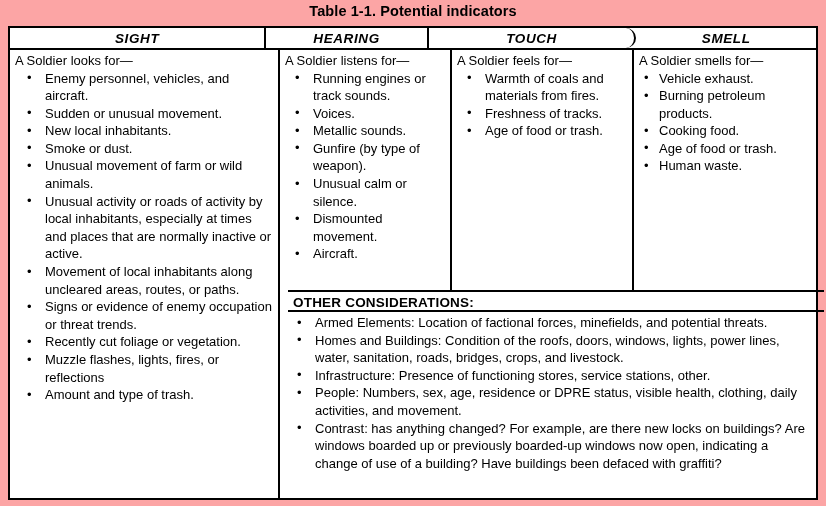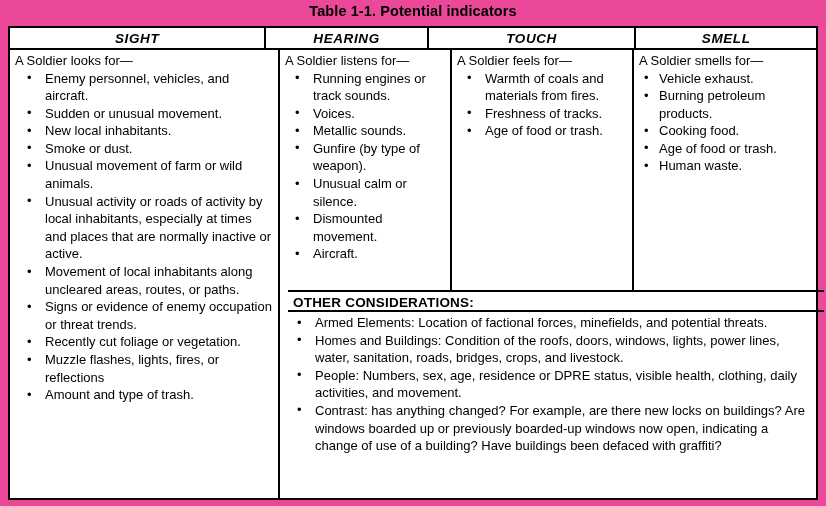--- a/index.html
+++ b/index.html
@@ -12,21 +12,21 @@
     height: 506px;
     font-family: "Liberation Sans", sans-serif;
     color: #000000;
     overflow: hidden;
   }
 
   .page {
     position: relative;
     width: 826px;
     height: 506px;
-    background: #ec4899;
+    background: #fca5a5;
   }
 
   
   .table-caption {
     position: absolute;
     left: 0;
     top: 1px;
     width: 826px;
     text-align: center;
     font-size: 14.5px;
@@ -64,21 +64,21 @@
     font-style: italic;
     letter-spacing: 0.6px;
     border-right: 2px solid #000000;
     height: 100%;
   }
   .hdr-cell:last-child { border-right: none; }
 
   
   .col-sight   { width: 268px; }
   .col-hearing { width: 170px; }
-  .col-touch   { width: 217px; }
+  .col-touch   { width: 217px; border-radius: 10px; }
   .col-smell   { width: 188px; }
 
   
   .grid {
     position: relative;
     width: 100%;
     height: 450px;
   }
 
   .cell-abs {
@@ -223,20 +223,21 @@
           <li>Human waste.</li>
         </ul>
       </div>
 
       <div class="oc-header" style="left:278px; top:240px; width:536px; height:22px;">OTHER CONSIDERATIONS:</div>
 
       <div class="oc-body" style="left:270px; top:262px; width:536px; height:188px;">
         <ul class="blist">
           <li>Armed Elements: Location of factional forces, minefields, and potential threats.</li>
           <li>Homes and Buildings: Condition of the roofs, doors, windows, lights, power lines, water, sanitation, roads, bridges, crops, and livestock.</li>
+          <li>Infrastructure: Presence of functioning stores, service stations, other.</li>
           <li>People: Numbers, sex, age, residence or DPRE status, visible health, clothing, daily activities, and movement.</li>
           <li>Contrast: has anything changed? For example, are there new locks on buildings? Are windows boarded up or previously boarded-up windows now open, indicating a change of use of a building? Have buildings been defaced with graffiti?</li>
         </ul>
       </div>
 
     </div>
   </div>
 </div>
 
 </body></html>

